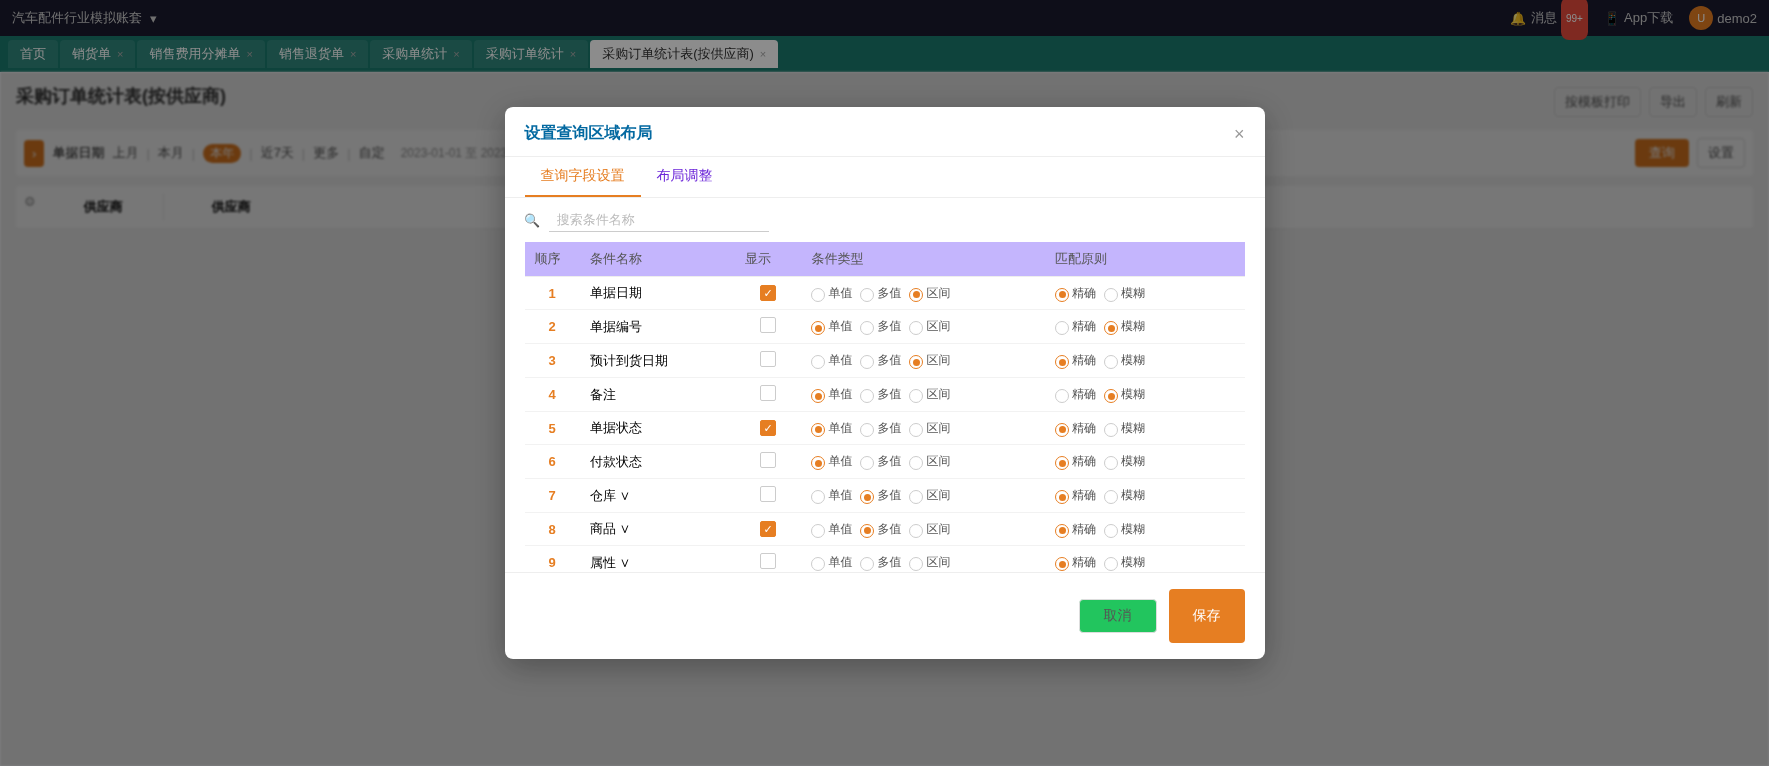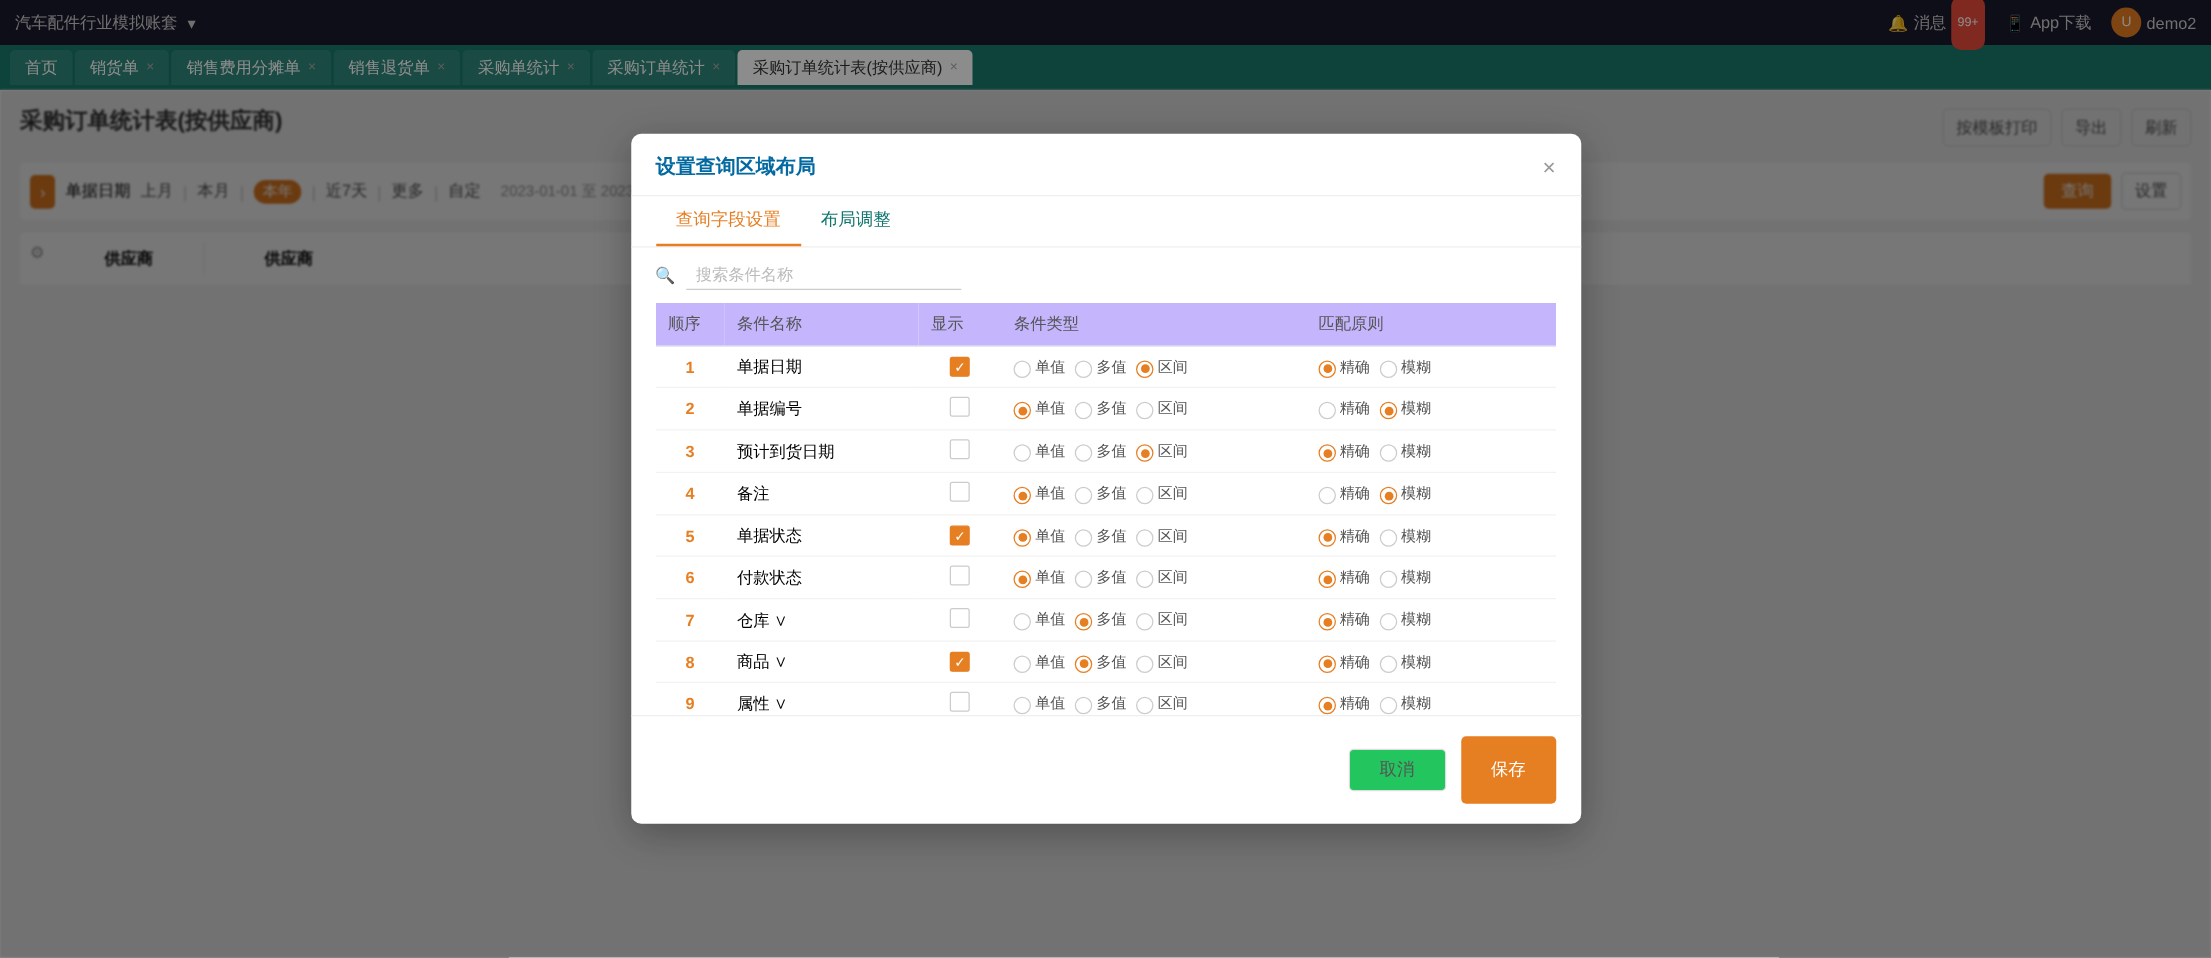--- a/index.html
+++ b/index.html
@@ -98,21 +98,21 @@
     }
     .dialog-tabs {
       display: flex;
       padding: 0 20px;
       border-bottom: 1px solid #eee;
       gap: 0;
     }
     .dialog-tab {
       padding: 10px 16px;
       cursor: pointer;
-      color: #0f766e;
+      color: #6d28d9;
       font-size: 14px;
       border-bottom: 2px solid transparent;
     }
     .dialog-tab.active { color: #e67e22; border-bottom: 2px solid #e67e22; }
 
     
     .search-bar {
       display: flex;
       align-items: center;
       padding: 10px 20px;

